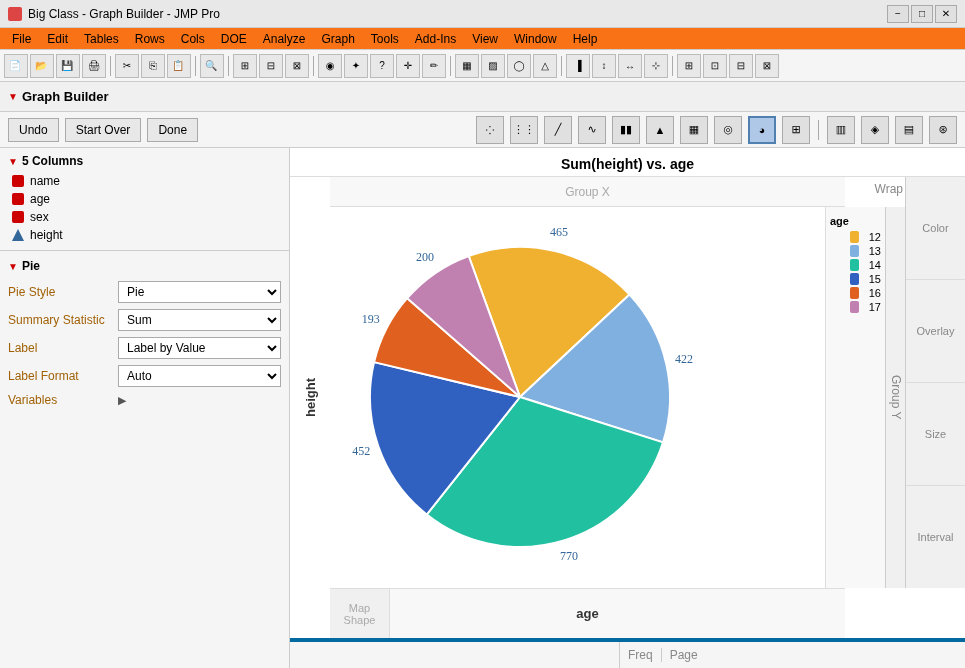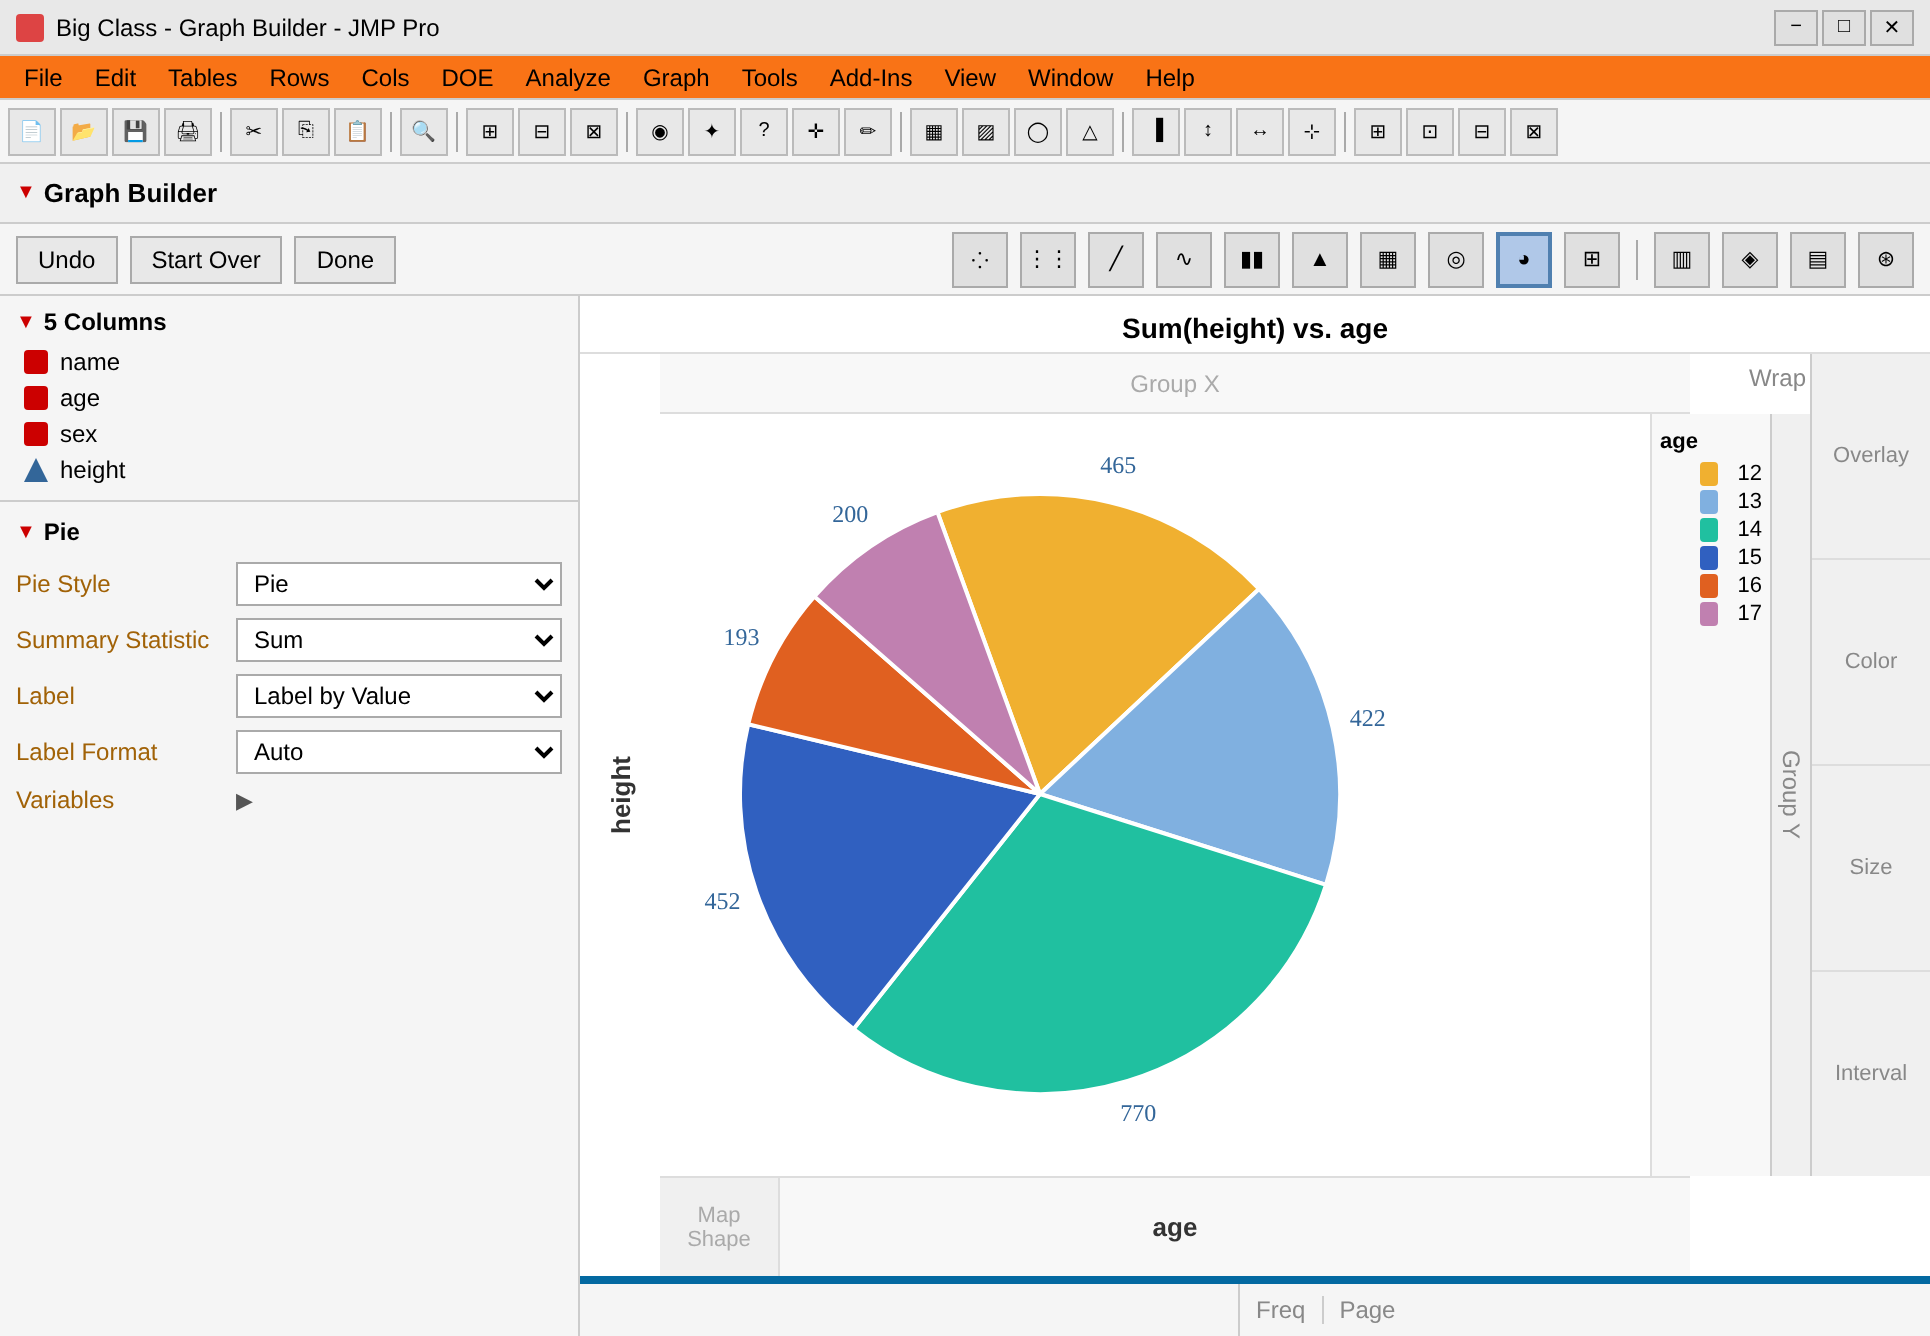--- a/index.html
+++ b/index.html
@@ -525,24 +525,24 @@
         </div>
 
         <div class="wrap-label">Wrap</div>
 
         <div class="y-axis-label">
           <span class="y-axis-text">height</span>
         </div>
 
         <div class="drop-right-section">
           <div class="drop-right-item">
+            <span>Color</span>
+          </div>
+          <div class="drop-right-item">
             <span>Overlay</span>
-          </div>
-          <div class="drop-right-item">
-            <span>Color</span>
           </div>
           <div class="drop-right-item">
             <span>Size</span>
           </div>
           <div class="drop-right-item" style="border-bottom:none;">
             <span>Interval</span>
           </div>
         </div>
 
         <div class="drop-right-group-y">

